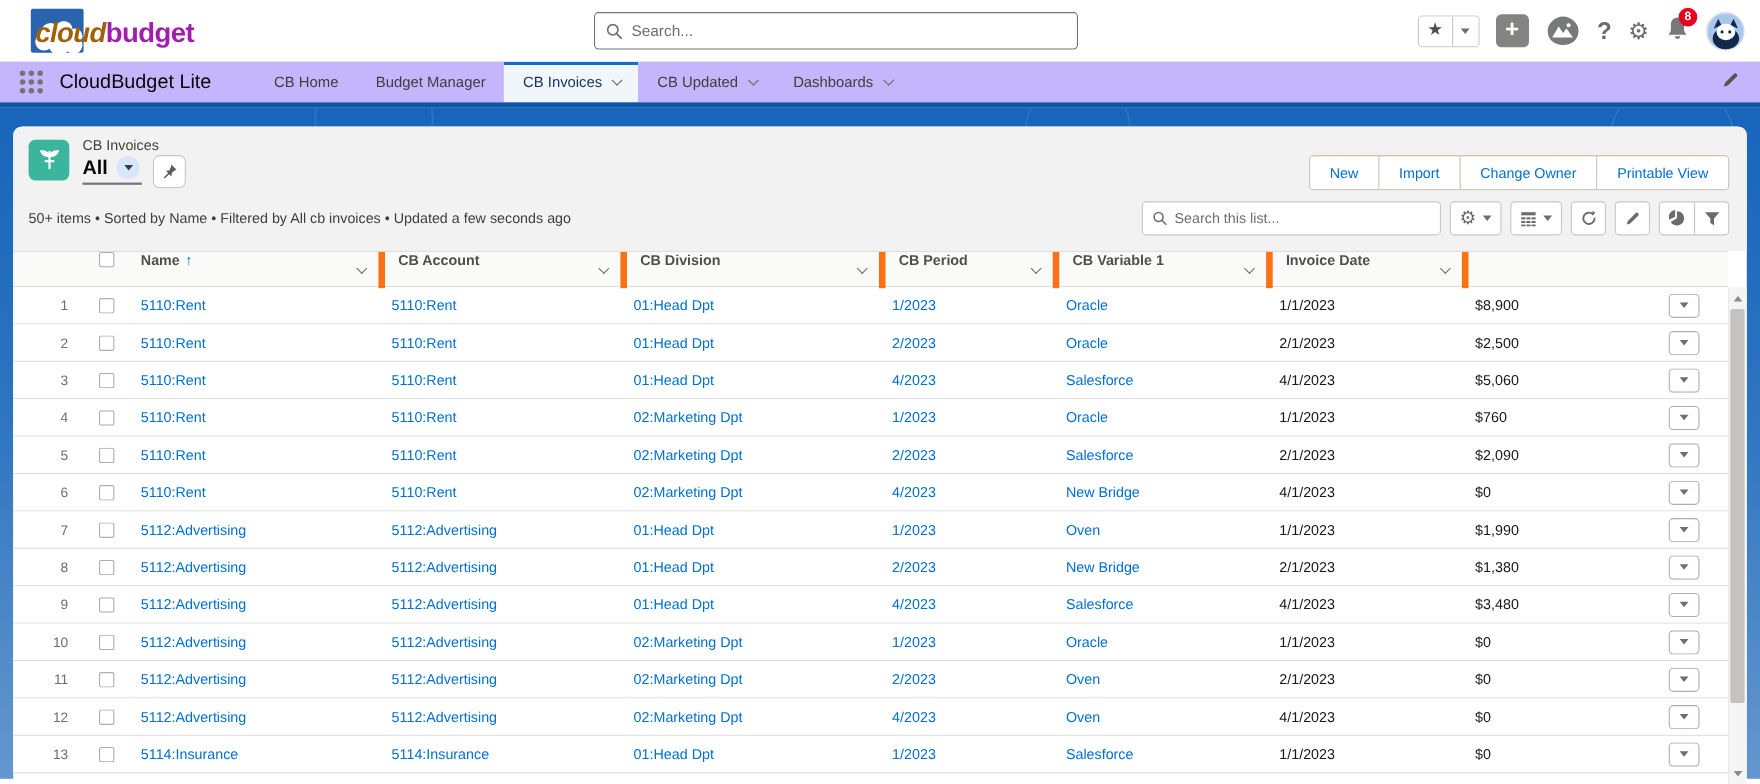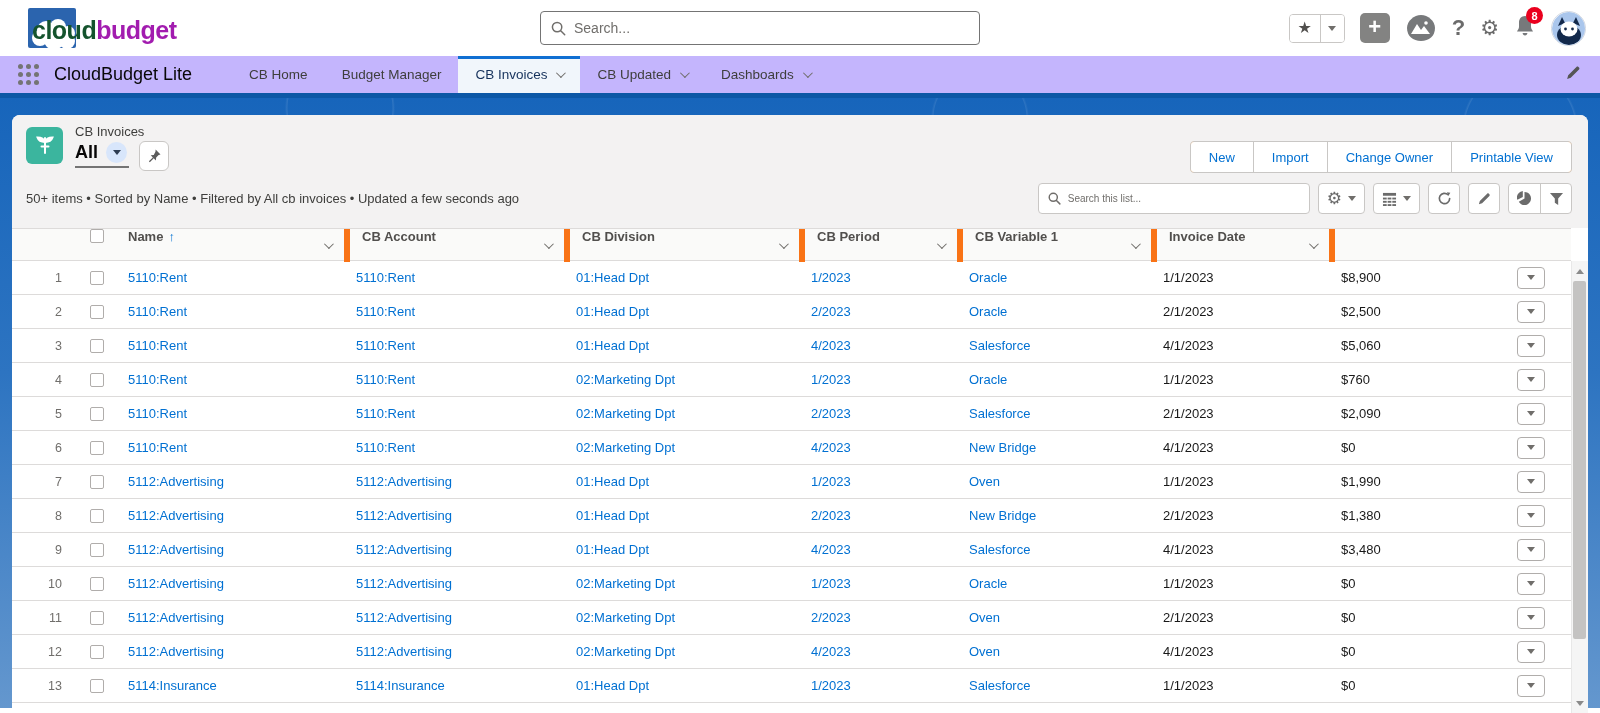--- a/index.html
+++ b/index.html
@@ -5,21 +5,21 @@
   * { margin:0; padding:0; box-sizing:border-box; }
   html,body { width:1600px; height:713px; overflow:hidden; background:#fff;
     font-family:"Liberation Sans", sans-serif; }
 
   
   .global-header { position:relative; height:56px; background:#fff; display:flex; align-items:center; padding:0 18px; }
   .logo { display:flex; align-items:center; position:relative; height:44px; width:170px; }
   .logo-square { position:absolute; left:10px; top:2px; width:48px; height:40px; background:#2b64ae; border-radius:2px; }
   .logo-cloud { position:absolute; left:6px; top:8px; }
   .logo-word { position:absolute; left:14px; top:10px; font-size:25px; font-weight:bold; letter-spacing:-0.5px; }
-  .logo-word .w1 { color:#14532d; }
+  .logo-word .w1 { color:#a16207;font-style:italic; }
   .logo-word .w2 { color:#a21caf; }
 
   .global-search { position:absolute; left:540px; top:11px; width:440px; height:34px; border:1px solid #747474;
     border-radius:4px; display:flex; align-items:center; padding:0 10px; background:#fff; }
   .global-search input { border:none; outline:none; flex:1; font-size:14px; color:#333; margin-left:8px;
     font-family:"Liberation Sans", sans-serif; }
   .global-search input::placeholder { color:#706e6b; }
 
   .header-actions { position:absolute; right:14px; top:0; height:56px; display:flex; align-items:center; gap:15px; }
   .fav-group { display:flex; border:1px solid #c9c7c5; border-radius:4px; height:29px; overflow:hidden; }
@@ -79,21 +79,21 @@
   .btn-group { display:flex; border:1px solid #c9c7c5; border-radius:4px; overflow:hidden; background:#fdba74;margin-top:20px; }
   .btn-group button { background:#fff; border:none; border-left:1px solid #c9c7c5; color:#0070d2; font-size:13px;
     padding:0 18px; height:30px; cursor:pointer; font-family:"Liberation Sans", sans-serif; white-space:nowrap; }
   .btn-group button:first-child { border-left:none; }
 
   .toolbar { height:49px; display:flex; align-items:flex-start; justify-content:space-between; padding:4px 16px 0 14px; }
   .status-text { font-size:13px; color:#3e3e3c; padding-top:8px; }
   .toolbar-right { display:flex; align-items:center; gap:8px; }
   .list-search { width:272px; height:31px; border:1px solid #c9c7c5; border-radius:4px; background:#fff; display:flex;
     align-items:center; padding:0 9px; }
-  .list-search input { border:none; outline:none; flex:1; font-size:10px; margin-left:7px; color:#333; font-family:"Liberation Sans", sans-serif; }
+  .list-search input { border:none; outline:none; flex:1; font-size:13px; margin-left:7px; color:#333; font-family:"Liberation Sans", sans-serif; }
   .list-search input::placeholder { color:#706e6b; }
   .icon-btn { height:31px; border:1px solid #c9c7c5; border-radius:4px; background:#fff; display:flex; align-items:center;
     justify-content:center; gap:6px; cursor:pointer; padding:0 8px; }
   .icon-btn.sq { width:32px; padding:0; }
   .icon-pair { display:flex; border:1px solid #c9c7c5; border-radius:4px; overflow:hidden; background:#fff; }
   .icon-pair .half { width:31px; height:29px; display:flex; align-items:center; justify-content:center; cursor:pointer; }
   .icon-pair .half + .half { border-left:1px solid #c9c7c5; }
   .tb-gear { font-size:17px; color:#6b6b6b; line-height:1; }
 
   

